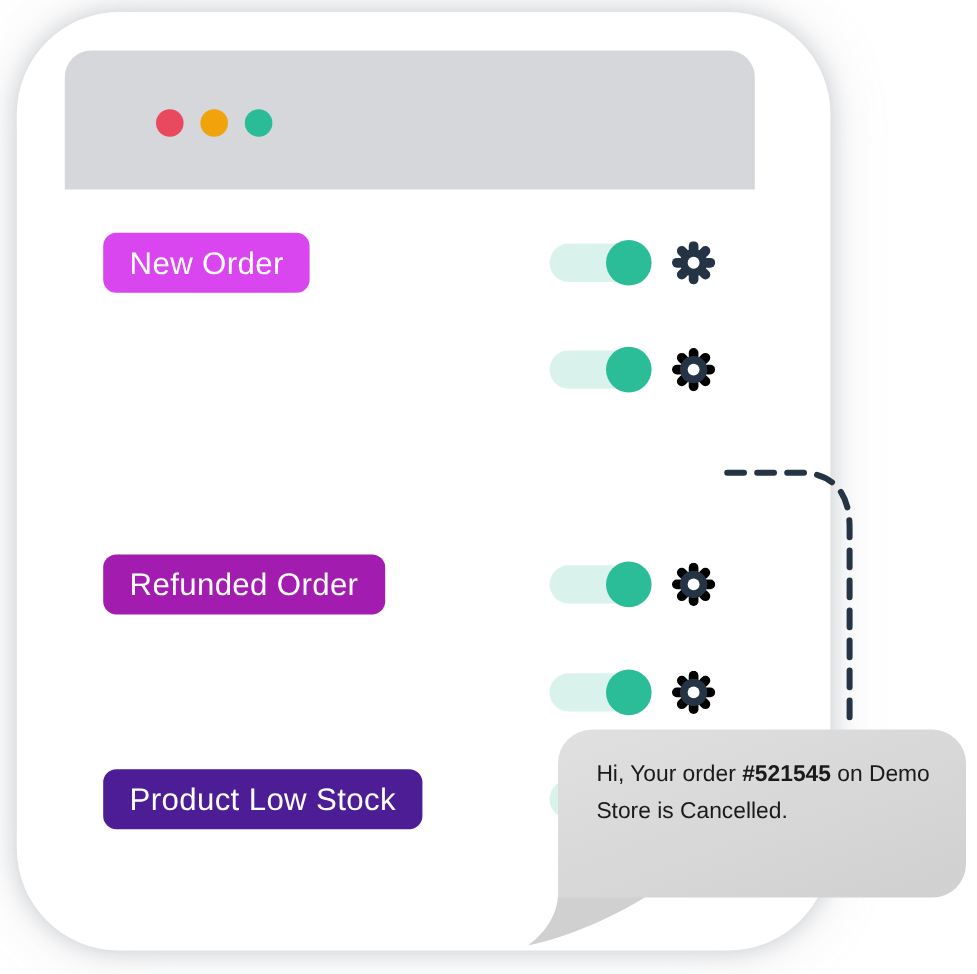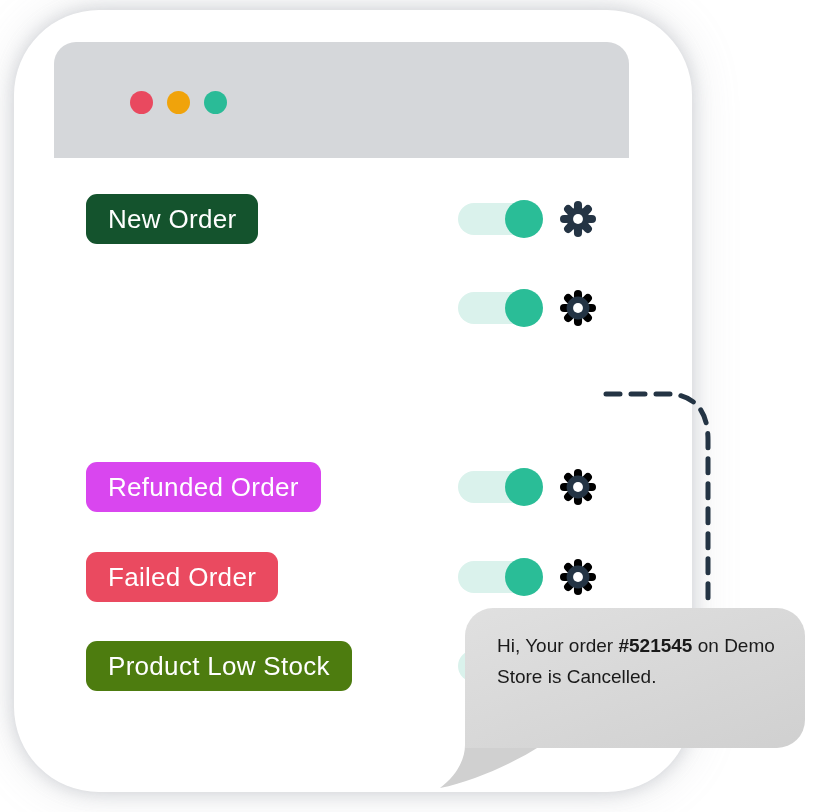--- a/index.html
+++ b/index.html
@@ -77,21 +77,21 @@
 <div class="window">
   <div class="titlebar">
     <div class="dots">
       <span class="dot red"></span>
       <span class="dot orange"></span>
       <span class="dot green"></span>
     </div>
   </div>
 
   <div class="row" style="top:152px">
-    <span class="badge" style="background: #14532d;">New Order</span>
+    <span class="badge" style="background: #d946ef;">New Order</span>
     <div class="toggle">
         <div class="knob"></div>
       </div>
     <svg class="gear" viewBox="-12 -12 24 24">
       <g fill="currentColor">
         <g id="teeth0">
             <rect x="-2.7" y="-12" width="5.4" height="7" rx="2.7"></rect>
             <rect x="-2.7" y="-12" width="5.4" height="7" rx="2.7" transform="rotate(45)"></rect>
             <rect x="-2.7" y="-12" width="5.4" height="7" rx="2.7" transform="rotate(90)"></rect>
             <rect x="-2.7" y="-12" width="5.4" height="7" rx="2.7" transform="rotate(135)"></rect>
@@ -112,45 +112,44 @@
       </div>
     <svg class="gear" viewBox="-12 -12 24 24">
         <use href="#teeth0"></use>
         <circle r="7.6" fill="currentColor"></circle>
         <circle r="3.3" fill="#ffffff"></circle>
       </svg>
   </div>
 
 
   <div class="row" style="top:420px">
-    <span class="badge" style="background: #d946ef;">Refunded Order</span>
+    <span class="badge" style="background: #a21caf;">Refunded Order</span>
     <div class="toggle">
         <div class="knob"></div>
       </div>
     <svg class="gear" viewBox="-12 -12 24 24">
         <use href="#teeth0"></use>
         <circle r="7.6" fill="currentColor"></circle>
         <circle r="3.3" fill="#ffffff"></circle>
       </svg>
   </div>
 
   <div class="row" style="top:510px">
-    <span class="badge" style="background: rgb(234, 74, 96);">Failed Order</span>
     <div class="toggle">
         <div class="knob"></div>
       </div>
     <svg class="gear" viewBox="-12 -12 24 24">
         <use href="#teeth0"></use>
         <circle r="7.6" fill="currentColor"></circle>
         <circle r="3.3" fill="#ffffff"></circle>
       </svg>
   </div>
 
   <div class="row" style="top:599px">
-    <span class="badge" style="background: #4d7c0f;">Product Low Stock</span>
+    <span class="badge" style="background: #4c1d95;">Product Low Stock</span>
     <div class="toggle">
         <div class="knob"></div>
       </div>
     <svg class="gear" viewBox="-12 -12 24 24">
         <use href="#teeth0"></use>
         <circle r="7.6" fill="currentColor"></circle>
         <circle r="3.3" fill="#ffffff"></circle>
       </svg>
   </div>
 </div>

